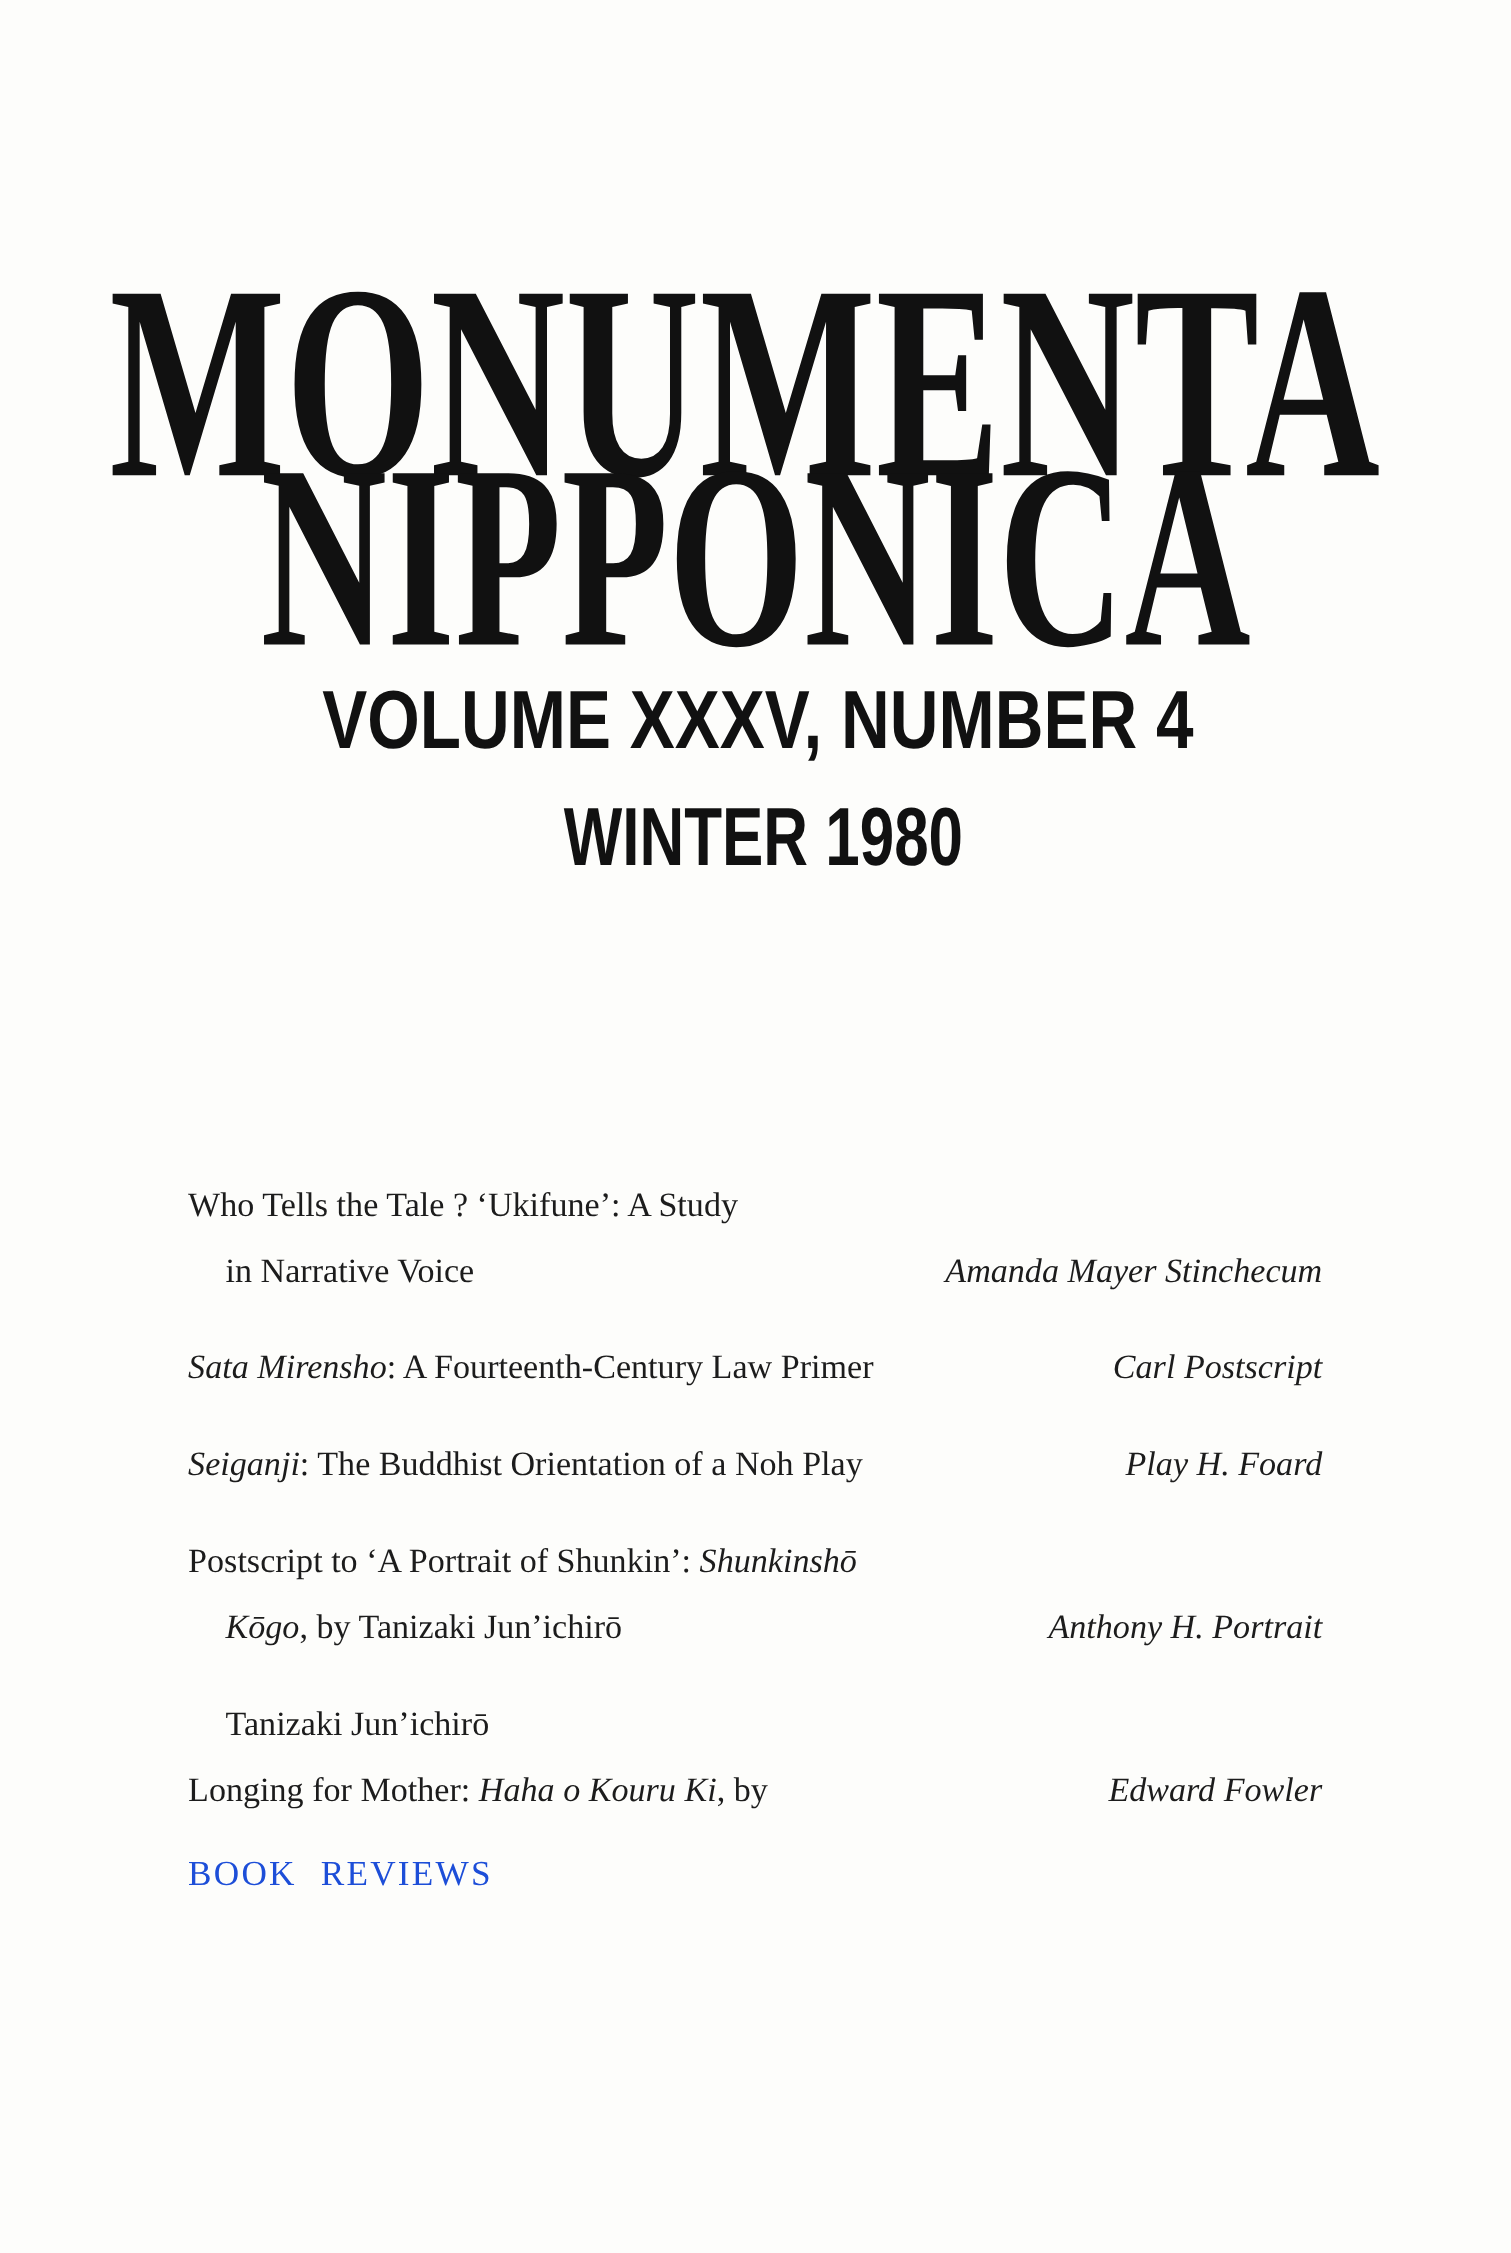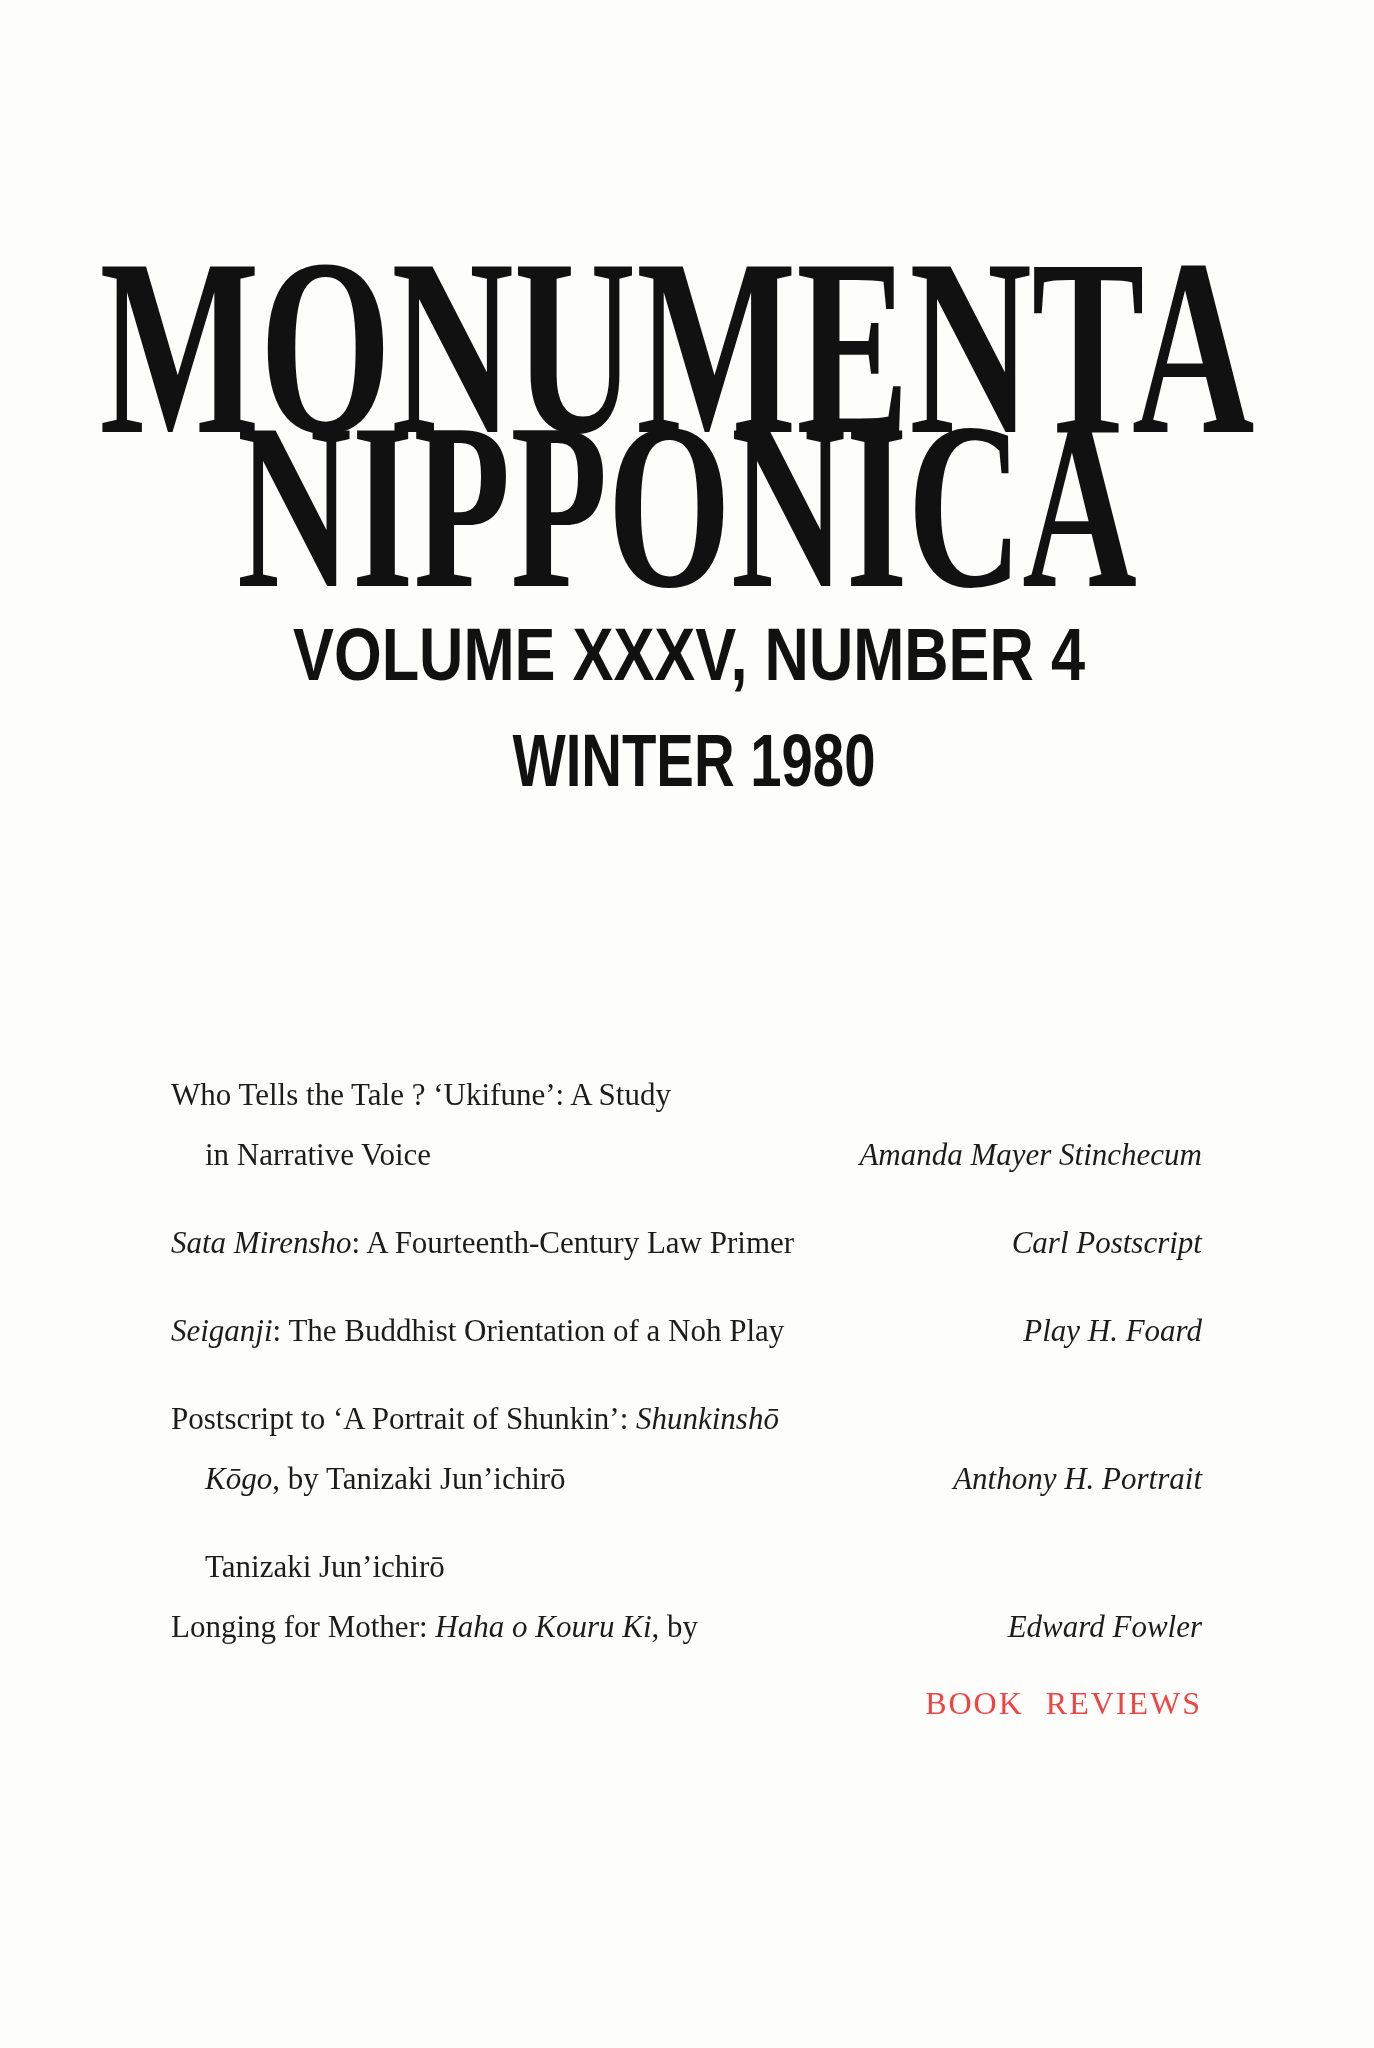--- a/index.html
+++ b/index.html
@@ -33,25 +33,25 @@
   .toc-line.cont{padding-left:34px;}
   .toc-line em{font-style:italic;}
   .toc-author{
     position:absolute;right:0;bottom:0;
     line-height:60px;
     font-style:italic;
     white-space:nowrap;
   }
   .section-heading{
     margin-top:26px;
-    text-align:right;
+    text-align:left;
     font-size:32px;
     letter-spacing:2px;
     word-spacing:12px;
-    color:#ef4444;
+    color:#1d4ed8;
   }
 </style>
 </head>
 <body>
 
 <div class="page">
 
   <svg class="masthead" width="1374" height="830" viewBox="0 0 1374 830">
     <text class="title-text" x="677" y="432" text-anchor="middle" font-size="252" textLength="1155" lengthAdjust="spacingAndGlyphs">MONUMENTA</text>
     <text class="title-text" x="687" y="586" text-anchor="middle" font-size="238" textLength="900" lengthAdjust="spacingAndGlyphs">NIPPONICA</text>

